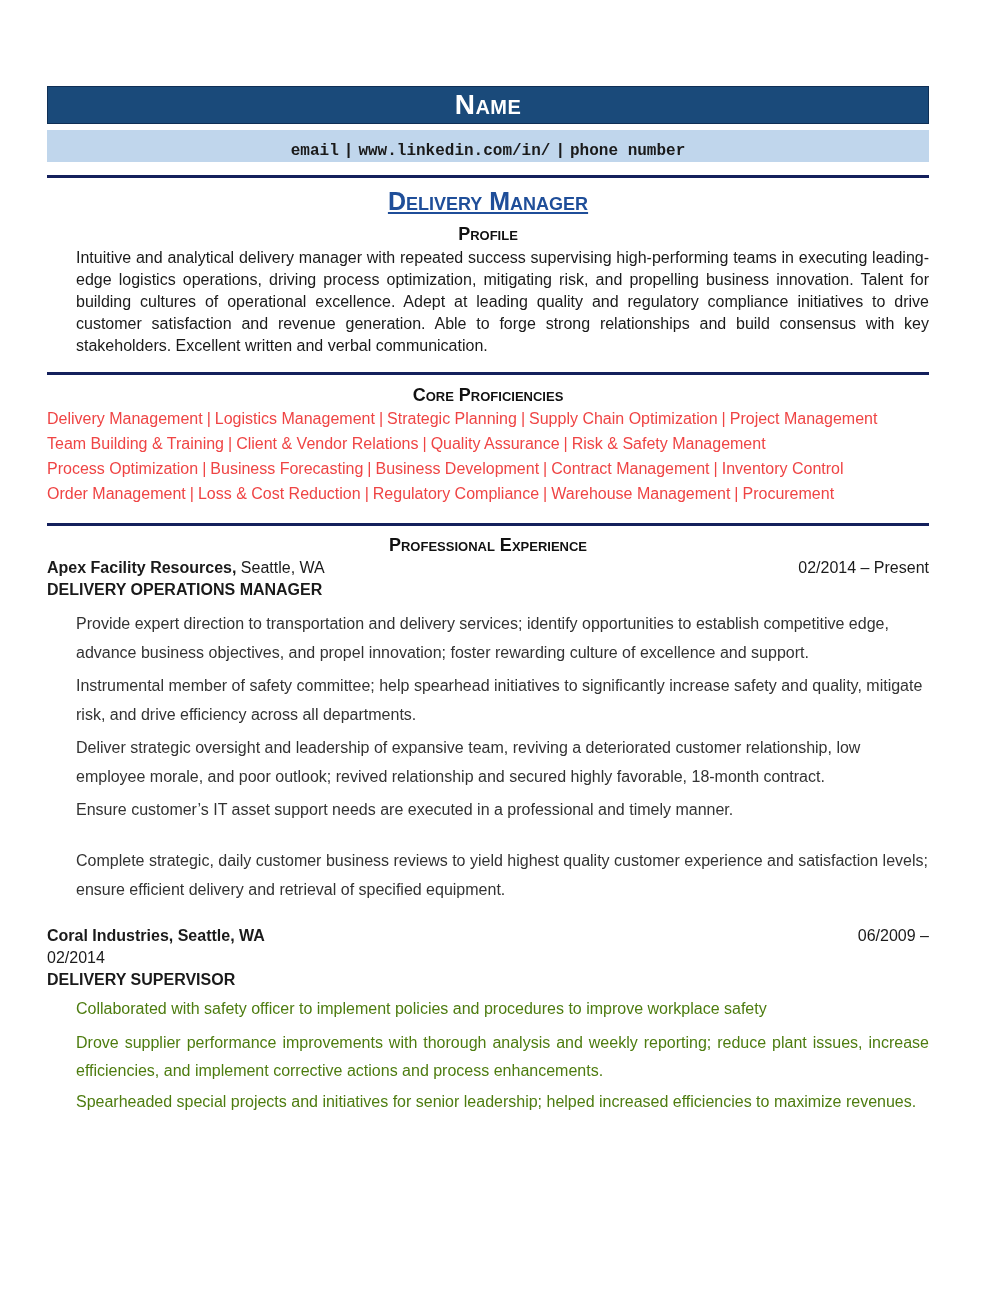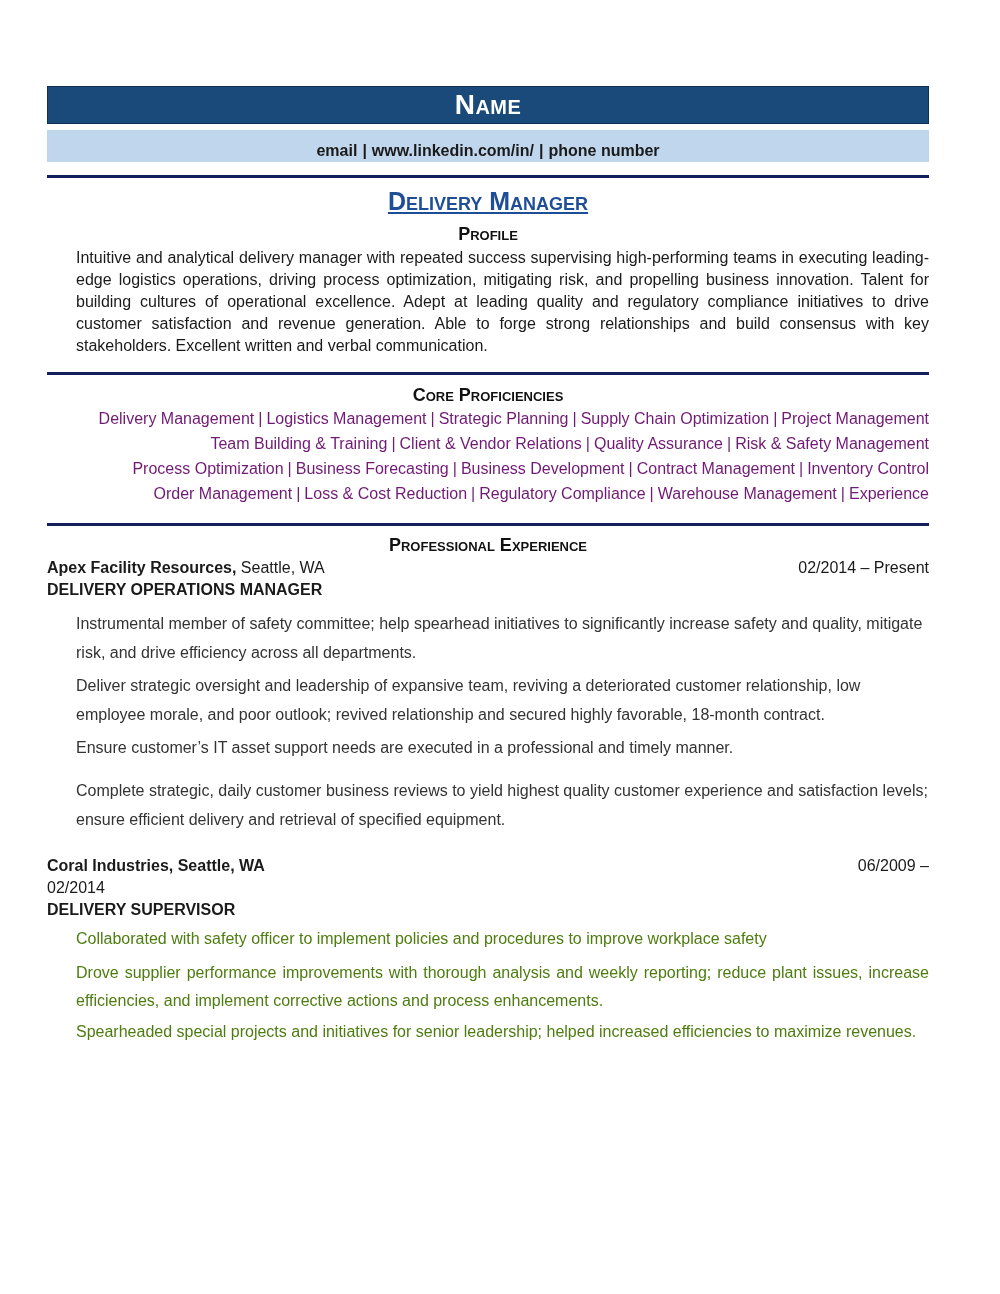--- a/index.html
+++ b/index.html
@@ -11,37 +11,37 @@
   .page { position: absolute; left: 47px; top: 86px; width: 882px; }
   .name-banner {
     height: 38px; background: #1a4a7a; border: 1px solid #0f2f55;
     display: flex; align-items: center; justify-content: center;
     color: #ffffff; font-weight: bold; font-size: 28px; font-variant: small-caps;
     letter-spacing: 0.5px; box-sizing: border-box;
   }
   .contact-bar {
     margin-top: 6px; height: 32px; background: #c0d6ec;
     display: flex; align-items: flex-end; justify-content: center;
-    font-weight: bold; font-size: 16px; padding-bottom: 2px; box-sizing: border-box;
+    font-weight: bold; font-size: 16px; padding-bottom: 2px; box-sizing: border-box; font-family: Liberation Mono, monospace;
   }
   .rule { height: 3px; background: #14205c; }
   .rule.top { margin-top: 13px; }
   .job-title {
     text-align: center; color: #1f4e99; font-weight: bold; font-variant: small-caps;
     font-size: 25px; margin-top: 8px; line-height: 30px; text-decoration: underline;
   }
   .section-heading {
     text-align: center; font-weight: bold; font-variant: small-caps; font-size: 18px;
     color: #111; line-height: 22px;
   }
   .profile-text {
     margin: 2px 0 0 29px; font-size: 16px; line-height: 22px; text-align: justify;
     text-align-last: left; color: #1a1a1a;
   }
-  .skills { text-align: right; font-size: 16px; line-height: 25px; color: #701a75; }
+  .skills { text-align: left; font-size: 16px; line-height: 25px; color: #ef4444; }
   .skills .row span.sep { margin: 0 4px; }
   .exp-header { display: flex; justify-content: space-between; font-size: 16px; line-height: 22px; }
   .bold { font-weight: bold; }
   .role { font-weight: bold; font-size: 16px; line-height: 22px; }
   ul.bullets { list-style: none; margin: 0; padding: 0 0 0 29px; }
   ul.bullets li { font-size: 16px; line-height: 29px; color: #333; margin-bottom: 4px; }
   ul.bullets.compact li { line-height: 28px; margin-bottom: 3px; text-align: justify; color: #4d7c0f; }
 </style>
 </head>
 <body>
@@ -62,36 +62,37 @@
 
   <div class="section-heading" style="margin-top:7px">Profile</div>
   <div class="profile-text">Intuitive and analytical delivery manager with repeated success supervising high-performing teams in executing leading-edge logistics operations, driving process optimization, mitigating risk, and propelling business innovation. Talent for building cultures of operational excellence. Adept at leading quality and regulatory compliance initiatives to drive customer satisfaction and revenue generation. Able to forge strong relationships and build consensus with key stakeholders. Excellent written and verbal communication.</div>
 
   <div class="rule" style="margin-top:15px"></div>
   <div class="section-heading" style="margin-top:9px">Core Proficiencies</div>
   <div class="skills" id="skills">
       <div class="row"><span>Delivery Management</span><span class="sep">|</span><span>Logistics Management</span><span class="sep">|</span><span>Strategic Planning</span><span class="sep">|</span><span>Supply Chain Optimization</span><span class="sep">|</span><span>Project Management</span></div>
       <div class="row"><span>Team Building &amp; Training</span><span class="sep">|</span><span>Client &amp; Vendor Relations</span><span class="sep">|</span><span>Quality Assurance</span><span class="sep">|</span><span>Risk &amp; Safety Management</span></div>
       <div class="row"><span>Process Optimization</span><span class="sep">|</span><span>Business Forecasting</span><span class="sep">|</span><span>Business Development</span><span class="sep">|</span><span>Contract Management</span><span class="sep">|</span><span>Inventory Control</span></div>
-      <div class="row"><span>Order Management</span><span class="sep">|</span><span>Loss &amp; Cost Reduction</span><span class="sep">|</span><span>Regulatory Compliance</span><span class="sep">|</span><span>Warehouse Management</span><span class="sep">|</span><span>Experience</span></div>
+      <div class="row"><span>Order Management</span><span class="sep">|</span><span>Loss &amp; Cost Reduction</span><span class="sep">|</span><span>Regulatory Compliance</span><span class="sep">|</span><span>Warehouse Management</span><span class="sep">|</span><span>Procurement</span></div>
     </div>
 
   <div class="rule" style="margin-top:17px"></div>
   <div class="section-heading" style="margin-top:8px">Professional Experience</div>
 
   <div style="margin-top:1px">
     <div class="exp-header">
       <span><span class="bold">Apex Facility Resources,</span><span> Seattle, WA</span></span>
       <span>02/2014 – Present</span>
     </div>
     <div class="role">DELIVERY OPERATIONS MANAGER</div>
     <ul class="bullets" style="margin-top:8px">
+      <li>Provide expert direction to transportation and delivery services; identify opportunities to establish competitive edge, advance business objectives, and propel innovation; foster rewarding culture of excellence and support.</li>
       <li>Instrumental member of safety committee; help spearhead initiatives to significantly increase safety and quality, mitigate risk, and drive efficiency across all departments.</li>
       <li>Deliver strategic oversight and leadership of expansive team, reviving a deteriorated customer relationship, low employee morale, and poor outlook; revived relationship and secured highly favorable, 18-month contract.</li>
-      <li style="margin-bottom:14px">Ensure customer’s IT asset support needs are executed in a professional and timely manner.</li>
+      <li style="margin-bottom:22px">Ensure customer’s IT asset support needs are executed in a professional and timely manner.</li>
       <li>Complete strategic, daily customer business reviews to yield highest quality customer experience and satisfaction levels; ensure efficient delivery and retrieval of specified equipment.</li>
     </ul>
   </div>
 
   <div style="margin-top:21px">
     <div class="exp-header">
       <span class="bold">Coral Industries, Seattle, WA</span>
       <span>06/2009  –</span>
     </div>
     <div style="font-size:16px;line-height:22px">02/2014</div>

